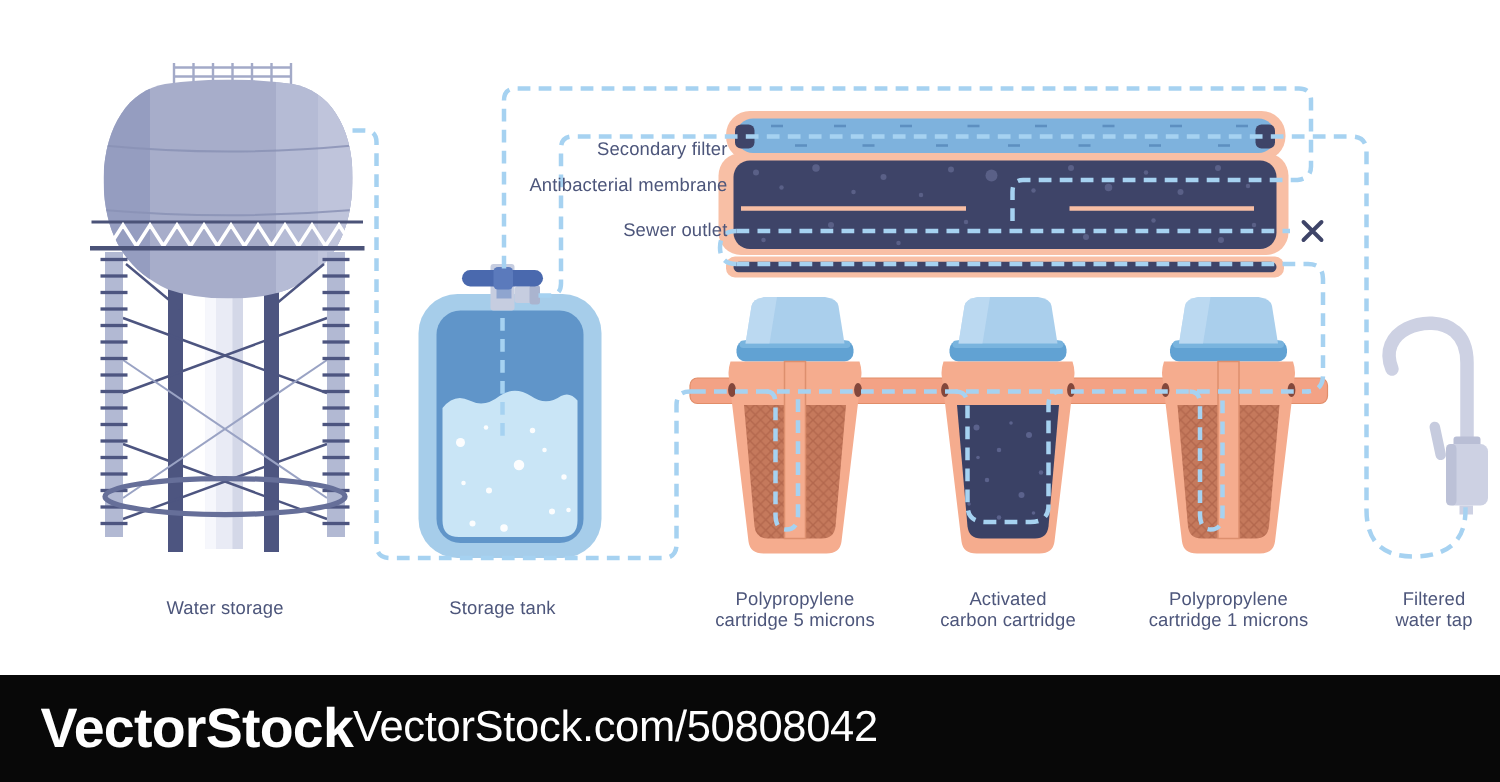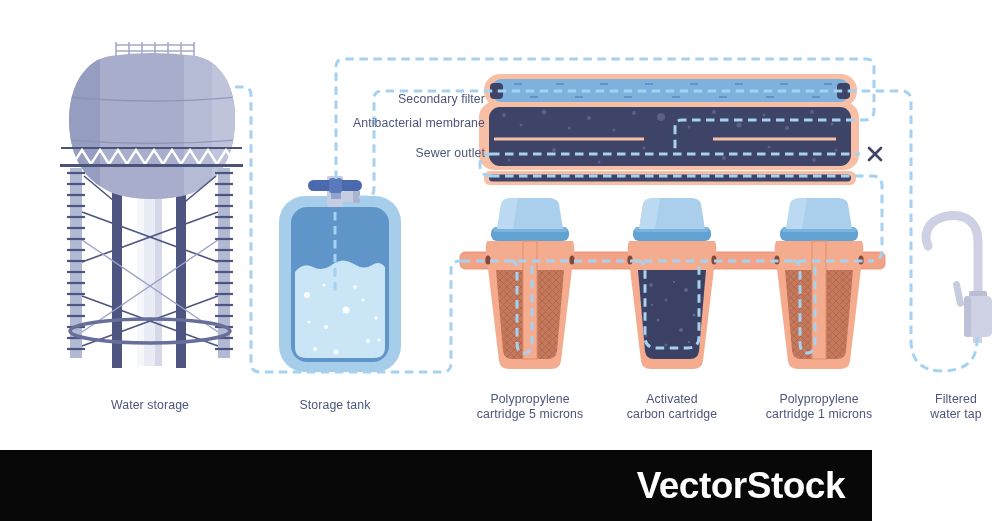--- a/index.html
+++ b/index.html
@@ -5,22 +5,22 @@
   :root{
     --dash:#a6d2f1; --label:#4d567b; --navy:#3e4468;
     --wm-bg:#080808; --wm-fg:#ffffff;
   }
   html,body{margin:0;padding:0;background:#fff;}
   .stage{width:1000px;height:521px;position:relative;font-family:"Liberation Sans",sans-serif;padding-left:24px;}
   svg text{font-family:"Liberation Sans",sans-serif;}
   .dash{fill:none;stroke:var(--dash);stroke-width:3;stroke-dasharray:8.5 5.5;stroke-linecap:butt;}
   .lbl{fill:var(--label);font-size:12.3px;letter-spacing:.1px;}
   .xmark{stroke:var(--navy);stroke-width:2.6;stroke-linecap:round;fill:none;}
-  .footer{position:absolute;left:0;top:450px;width:872px;height:71px;background:var(--wm-bg);
-          display:flex;align-items:center;justify-content:flex-end;box-sizing:border-box;
+  .footer{position:absolute;left:0;top:450px;width:1000px;height:71px;background:var(--wm-bg);
+          display:flex;align-items:center;justify-content:flex-start;box-sizing:border-box;
           padding:0 27px;}
   .brand{color:var(--wm-fg);font-size:37px;font-weight:600;letter-spacing:-.5px;}
   .wmurl{color:var(--wm-fg);font-size:29px;font-weight:400;letter-spacing:-.2px;}
 </style>
 </head>
 <body>
 
 <div class="stage">
 <svg width="1000" height="450" viewBox="0 0 1000 450">
   <defs>
@@ -311,14 +311,15 @@
     <text class="lbl" x="795" y="417.5" text-anchor="middle">cartridge 1 microns</text>
 
     <text class="lbl" x="932" y="403" text-anchor="middle">Filtered</text>
     <text class="lbl" x="932" y="417.5" text-anchor="middle">water tap</text>
   </g>
 </svg>
 
 
 <div class="footer">
   <span class="brand">VectorStock</span>
+  <span class="wmurl">VectorStock.com/50808042</span>
 </div>
 </div>
 
 </body></html>

